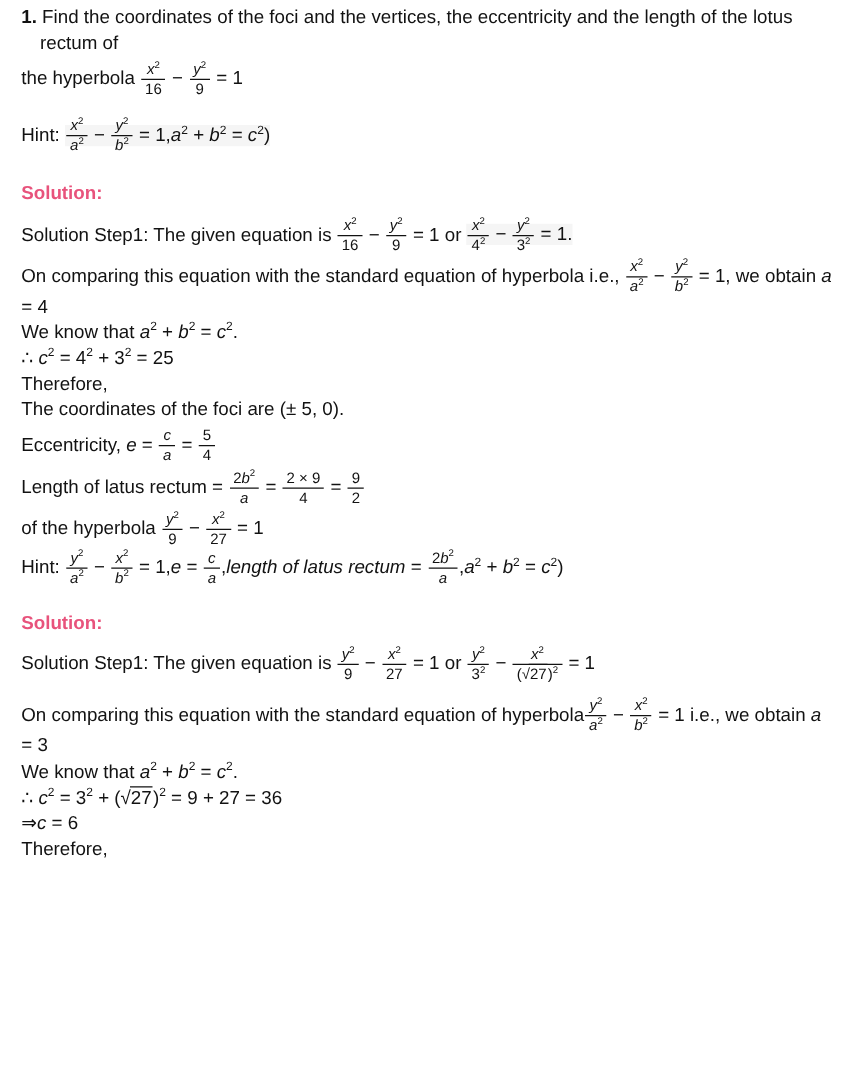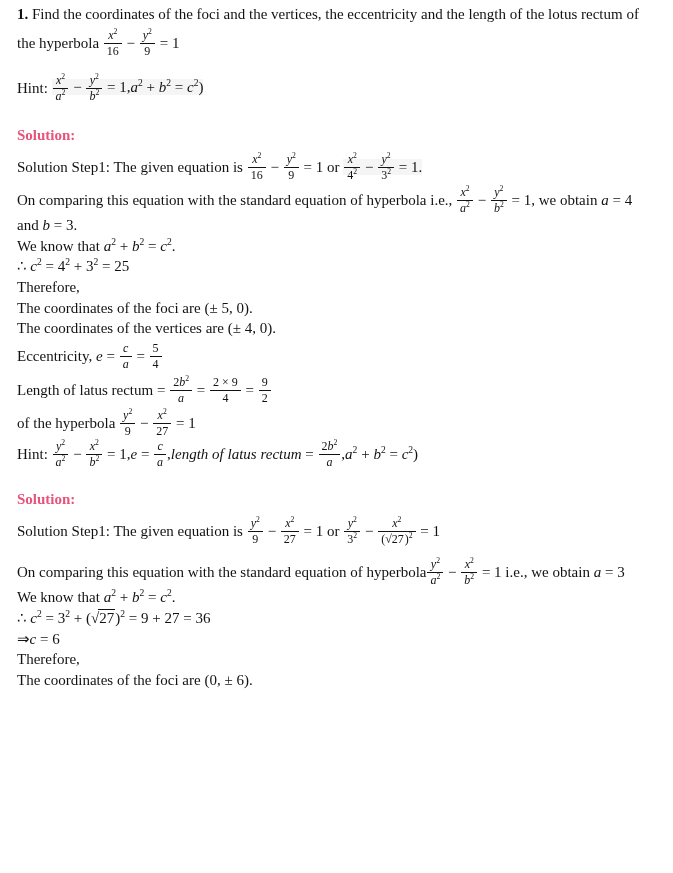--- a/index.html
+++ b/index.html
@@ -4,21 +4,21 @@
 <style>
   :root{
     --sol-color:#e8537c;
     --text-color:#121212;
     --shade-color:#f5f5f5;
   }
   html,body{margin:0;padding:0;background:#ffffff;}
   .page{
     width:673px;height:873px;box-sizing:border-box;
     padding:4px 5px 0 17px;overflow:hidden;background:#ffffff;
-    font-family:Liberation Serif, serif;
+    font-family:Liberation Sans, sans-serif;
     font-size:15px;color:var(--text-color);border-radius:14px;
   }
   .line{line-height:1.38;}
   .hang{padding-left:15px;text-indent:-15px;}
   i{font-style:italic;}
   b{font-weight:bold;}
   sup{font-size:0.64em;line-height:0;}
   .frac{
     display:inline-block;vertical-align:-0.62em;text-align:center;
     font-size:0.8em;line-height:1.08;padding:0 1px;text-indent:0;
@@ -50,32 +50,29 @@
 <body>
 
 <div class="page" data-name="document-page">
   <div data-name="document-content">
       <div class="line hang" data-name="q1-title"><b data-name="bold-text">1.</b><span data-name="text-run"> Find the coordinates of the foci and the vertices, the eccentricity and the length of the lotus rectum of</span></div>
       <div class="line" data-name="q1-equation"><span data-name="text-run">the hyperbola </span><span class="frac" data-name="fraction"><span class="num" data-name="fraction-numerator"><i data-name="italic-math-text">x</i><sup data-name="superscript">2</sup></span><span class="den" data-name="fraction-denominator"><span data-name="text-run">16</span></span></span><span data-name="text-run"> − </span><span class="frac" data-name="fraction"><span class="num" data-name="fraction-numerator"><i data-name="italic-math-text">y</i><sup data-name="superscript">2</sup></span><span class="den" data-name="fraction-denominator"><span data-name="text-run">9</span></span></span><span data-name="text-run"> = 1</span></div>
       <div class="line" data-name="q1-hint"><span data-name="text-run">Hint: </span><span class="shade" data-name="shaded-equation-group"><span class="frac" data-name="fraction"><span class="num" data-name="fraction-numerator"><i data-name="italic-math-text">x</i><sup data-name="superscript">2</sup></span><span class="den" data-name="fraction-denominator"><i data-name="italic-math-text">a</i><sup data-name="superscript">2</sup></span></span><span data-name="text-run"> − </span><span class="frac" data-name="fraction"><span class="num" data-name="fraction-numerator"><i data-name="italic-math-text">y</i><sup data-name="superscript">2</sup></span><span class="den" data-name="fraction-denominator"><i data-name="italic-math-text">b</i><sup data-name="superscript">2</sup></span></span><span data-name="text-run"> = 1,</span><i data-name="italic-math-text">a</i><sup data-name="superscript">2</sup><span data-name="text-run"> + </span><i data-name="italic-math-text">b</i><sup data-name="superscript">2</sup><span data-name="text-run"> = </span><i data-name="italic-math-text">c</i><sup data-name="superscript">2</sup><span data-name="text-run">)</span></span></div>
       <div class="line sol-head" data-name="q1-solution-heading"><span data-name="text-run">Solution:</span></div>
       <div class="line" data-name="q1-step1"><span data-name="text-run">Solution Step1: The given equation is </span><span class="frac" data-name="fraction"><span class="num" data-name="fraction-numerator"><i data-name="italic-math-text">x</i><sup data-name="superscript">2</sup></span><span class="den" data-name="fraction-denominator"><span data-name="text-run">16</span></span></span><span data-name="text-run"> − </span><span class="frac" data-name="fraction"><span class="num" data-name="fraction-numerator"><i data-name="italic-math-text">y</i><sup data-name="superscript">2</sup></span><span class="den" data-name="fraction-denominator"><span data-name="text-run">9</span></span></span><span data-name="text-run"> = 1 or </span><span class="shade" data-name="shaded-equation-group"><span class="frac" data-name="fraction"><span class="num" data-name="fraction-numerator"><i data-name="italic-math-text">x</i><sup data-name="superscript">2</sup></span><span class="den" data-name="fraction-denominator"><span data-name="text-run">4</span><sup data-name="superscript">2</sup></span></span><span data-name="text-run"> − </span><span class="frac" data-name="fraction"><span class="num" data-name="fraction-numerator"><i data-name="italic-math-text">y</i><sup data-name="superscript">2</sup></span><span class="den" data-name="fraction-denominator"><span data-name="text-run">3</span><sup data-name="superscript">2</sup></span></span><span data-name="text-run"> = 1.</span></span></div>
       <div class="line" data-name="q1-compare"><span data-name="text-run">On comparing this equation with the standard equation of hyperbola i.e., </span><span class="frac" data-name="fraction"><span class="num" data-name="fraction-numerator"><i data-name="italic-math-text">x</i><sup data-name="superscript">2</sup></span><span class="den" data-name="fraction-denominator"><i data-name="italic-math-text">a</i><sup data-name="superscript">2</sup></span></span><span data-name="text-run"> − </span><span class="frac" data-name="fraction"><span class="num" data-name="fraction-numerator"><i data-name="italic-math-text">y</i><sup data-name="superscript">2</sup></span><span class="den" data-name="fraction-denominator"><i data-name="italic-math-text">b</i><sup data-name="superscript">2</sup></span></span><span data-name="text-run"> = 1, we obtain </span><i data-name="italic-math-text">a</i><span data-name="text-run"> = 4</span></div>
-      <div class="line" data-name="q1-and-b"><span data-name="text-run">and </span><i data-name="italic-math-text">b</i><span data-name="text-run"> = 3.</span></div>
       <div class="line" data-name="q1-know"><span data-name="text-run">We know that </span><i data-name="italic-math-text">a</i><sup data-name="superscript">2</sup><span data-name="text-run"> + </span><i data-name="italic-math-text">b</i><sup data-name="superscript">2</sup><span data-name="text-run"> = </span><i data-name="italic-math-text">c</i><sup data-name="superscript">2</sup><span data-name="text-run">.</span></div>
       <div class="line" data-name="q1-c-squared"><span data-name="text-run">∴ </span><i data-name="italic-math-text">c</i><sup data-name="superscript">2</sup><span data-name="text-run"> = 4</span><sup data-name="superscript">2</sup><span data-name="text-run"> + 3</span><sup data-name="superscript">2</sup><span data-name="text-run"> = 25</span></div>
       <div class="line" data-name="q1-therefore"><span data-name="text-run">Therefore,</span></div>
       <div class="line" data-name="q1-foci"><span data-name="text-run">The coordinates of the foci are (± 5, 0).</span></div>
-      <div class="line" data-name="q1-vertices"><span data-name="text-run">The coordinates of the vertices are (± 4, 0).</span></div>
       <div class="line" data-name="q1-eccentricity"><span data-name="text-run">Eccentricity, </span><i data-name="italic-math-text">e</i><span data-name="text-run"> = </span><span class="frac" data-name="fraction"><span class="num" data-name="fraction-numerator"><i data-name="italic-math-text">c</i></span><span class="den" data-name="fraction-denominator"><i data-name="italic-math-text">a</i></span></span><span data-name="text-run"> = </span><span class="frac" data-name="fraction"><span class="num" data-name="fraction-numerator"><span data-name="text-run">5</span></span><span class="den" data-name="fraction-denominator"><span data-name="text-run">4</span></span></span></div>
       <div class="line" data-name="q1-latus"><span data-name="text-run">Length of latus rectum = </span><span class="frac" data-name="fraction"><span class="num" data-name="fraction-numerator"><span data-name="text-run">2</span><i data-name="italic-math-text">b</i><sup data-name="superscript">2</sup></span><span class="den" data-name="fraction-denominator"><i data-name="italic-math-text">a</i></span></span><span data-name="text-run"> = </span><span class="frac" data-name="fraction"><span class="num" data-name="fraction-numerator"><span data-name="text-run">2 × 9</span></span><span class="den" data-name="fraction-denominator"><span data-name="text-run">4</span></span></span><span data-name="text-run"> = </span><span class="frac" data-name="fraction"><span class="num" data-name="fraction-numerator"><span data-name="text-run">9</span></span><span class="den" data-name="fraction-denominator"><span data-name="text-run">2</span></span></span></div>
       <div class="line" data-name="q2-equation"><span data-name="text-run">of the hyperbola </span><span class="frac" data-name="fraction"><span class="num" data-name="fraction-numerator"><i data-name="italic-math-text">y</i><sup data-name="superscript">2</sup></span><span class="den" data-name="fraction-denominator"><span data-name="text-run">9</span></span></span><span data-name="text-run"> − </span><span class="frac" data-name="fraction"><span class="num" data-name="fraction-numerator"><i data-name="italic-math-text">x</i><sup data-name="superscript">2</sup></span><span class="den" data-name="fraction-denominator"><span data-name="text-run">27</span></span></span><span data-name="text-run"> = 1</span></div>
       <div class="line" data-name="q2-hint"><span data-name="text-run">Hint: </span><span class="frac" data-name="fraction"><span class="num" data-name="fraction-numerator"><i data-name="italic-math-text">y</i><sup data-name="superscript">2</sup></span><span class="den" data-name="fraction-denominator"><i data-name="italic-math-text">a</i><sup data-name="superscript">2</sup></span></span><span data-name="text-run"> − </span><span class="frac" data-name="fraction"><span class="num" data-name="fraction-numerator"><i data-name="italic-math-text">x</i><sup data-name="superscript">2</sup></span><span class="den" data-name="fraction-denominator"><i data-name="italic-math-text">b</i><sup data-name="superscript">2</sup></span></span><span data-name="text-run"> = 1,</span><i data-name="italic-math-text">e</i><span data-name="text-run"> = </span><span class="frac" data-name="fraction"><span class="num" data-name="fraction-numerator"><i data-name="italic-math-text">c</i></span><span class="den" data-name="fraction-denominator"><i data-name="italic-math-text">a</i></span></span><span data-name="text-run">,</span><i data-name="italic-math-text">length of latus rectum</i><span data-name="text-run"> = </span><span class="frac" data-name="fraction"><span class="num" data-name="fraction-numerator"><span data-name="text-run">2</span><i data-name="italic-math-text">b</i><sup data-name="superscript">2</sup></span><span class="den" data-name="fraction-denominator"><i data-name="italic-math-text">a</i></span></span><span data-name="text-run">,</span><i data-name="italic-math-text">a</i><sup data-name="superscript">2</sup><span data-name="text-run"> + </span><i data-name="italic-math-text">b</i><sup data-name="superscript">2</sup><span data-name="text-run"> = </span><i data-name="italic-math-text">c</i><sup data-name="superscript">2</sup><span data-name="text-run">)</span></div>
       <div class="line sol-head" data-name="q2-solution-heading"><span data-name="text-run">Solution:</span></div>
       <div class="line" data-name="q2-step1"><span data-name="text-run">Solution Step1: The given equation is </span><span class="frac" data-name="fraction"><span class="num" data-name="fraction-numerator"><i data-name="italic-math-text">y</i><sup data-name="superscript">2</sup></span><span class="den" data-name="fraction-denominator"><span data-name="text-run">9</span></span></span><span data-name="text-run"> − </span><span class="frac" data-name="fraction"><span class="num" data-name="fraction-numerator"><i data-name="italic-math-text">x</i><sup data-name="superscript">2</sup></span><span class="den" data-name="fraction-denominator"><span data-name="text-run">27</span></span></span><span data-name="text-run"> = 1 or </span><span class="frac" data-name="fraction"><span class="num" data-name="fraction-numerator"><i data-name="italic-math-text">y</i><sup data-name="superscript">2</sup></span><span class="den" data-name="fraction-denominator"><span data-name="text-run">3</span><sup data-name="superscript">2</sup></span></span><span data-name="text-run"> − </span><span class="frac" data-name="fraction"><span class="num" data-name="fraction-numerator"><i data-name="italic-math-text">x</i><sup data-name="superscript">2</sup></span><span class="den" data-name="fraction-denominator"><span data-name="text-run">(</span><span class="sqrt" data-name="square-root"><span class="rad" data-name="radical-sign-icon">√</span><span class="vinc" data-name="radicand">27</span></span><span data-name="text-run">)</span><sup data-name="superscript">2</sup></span></span><span data-name="text-run"> = 1</span></div>
       <div class="line" data-name="q2-compare"><span data-name="text-run">On comparing this equation with the standard equation of hyperbola</span><span class="frac" data-name="fraction"><span class="num" data-name="fraction-numerator"><i data-name="italic-math-text">y</i><sup data-name="superscript">2</sup></span><span class="den" data-name="fraction-denominator"><i data-name="italic-math-text">a</i><sup data-name="superscript">2</sup></span></span><span data-name="text-run"> − </span><span class="frac" data-name="fraction"><span class="num" data-name="fraction-numerator"><i data-name="italic-math-text">x</i><sup data-name="superscript">2</sup></span><span class="den" data-name="fraction-denominator"><i data-name="italic-math-text">b</i><sup data-name="superscript">2</sup></span></span><span data-name="text-run"> = 1 i.e., we obtain </span><i data-name="italic-math-text">a</i><span data-name="text-run"> = 3</span></div>
       <div class="line" data-name="q2-know"><span data-name="text-run">We know that </span><i data-name="italic-math-text">a</i><sup data-name="superscript">2</sup><span data-name="text-run"> + </span><i data-name="italic-math-text">b</i><sup data-name="superscript">2</sup><span data-name="text-run"> = </span><i data-name="italic-math-text">c</i><sup data-name="superscript">2</sup><span data-name="text-run">.</span></div>
       <div class="line" data-name="q2-c-squared"><span data-name="text-run">∴ </span><i data-name="italic-math-text">c</i><sup data-name="superscript">2</sup><span data-name="text-run"> = 3</span><sup data-name="superscript">2</sup><span data-name="text-run"> + (</span><span class="sqrt" data-name="square-root"><span class="rad" data-name="radical-sign-icon">√</span><span class="vinc" data-name="radicand">27</span></span><span data-name="text-run">)</span><sup data-name="superscript">2</sup><span data-name="text-run"> = 9 + 27 = 36</span></div>
       <div class="line" data-name="q2-c-value"><span data-name="text-run">⇒</span><i data-name="italic-math-text">c</i><span data-name="text-run"> = 6</span></div>
       <div class="line" data-name="q2-therefore"><span data-name="text-run">Therefore,</span></div>
-      <div class="line" data-name="q2-foci"><span data-name="text-run">The coordinates of the foci are (0, ± 6).</span></div>
     </div>
 </div>
 
 </body></html>

